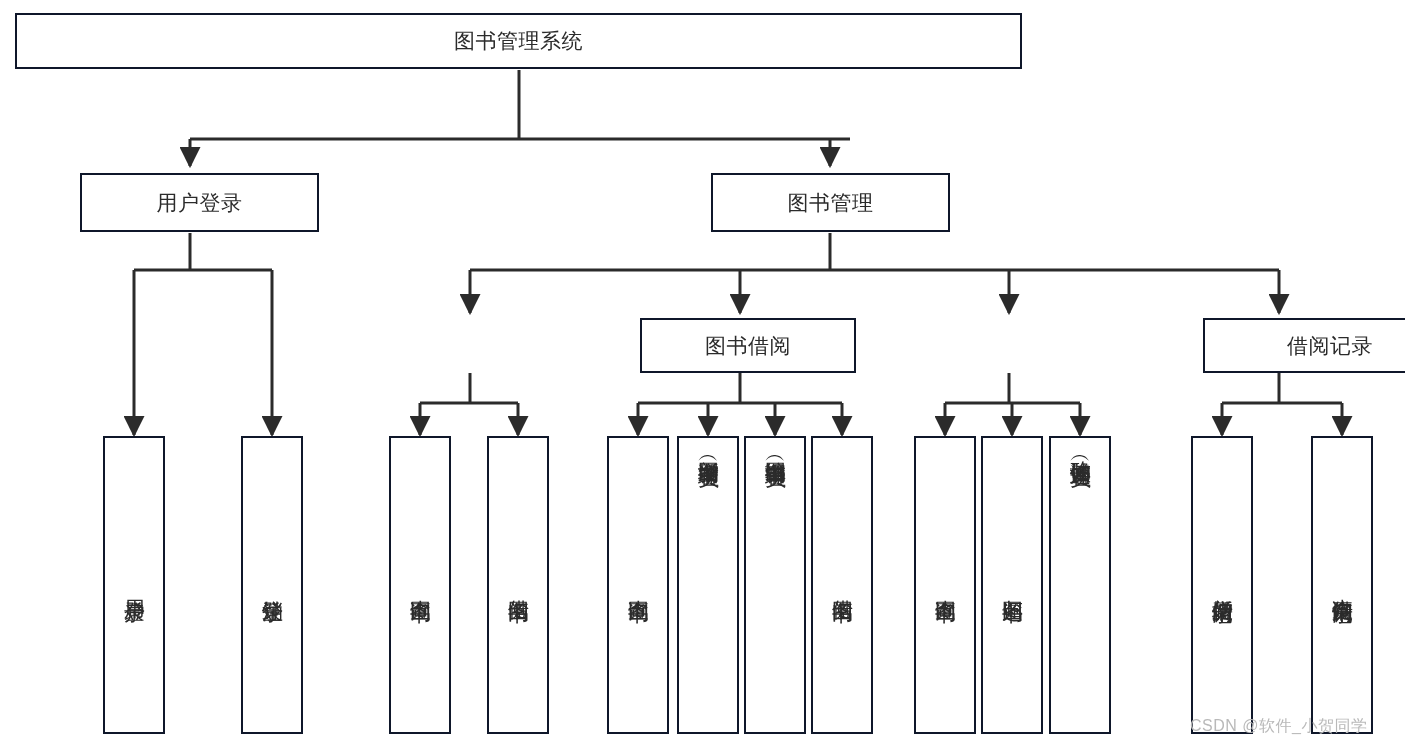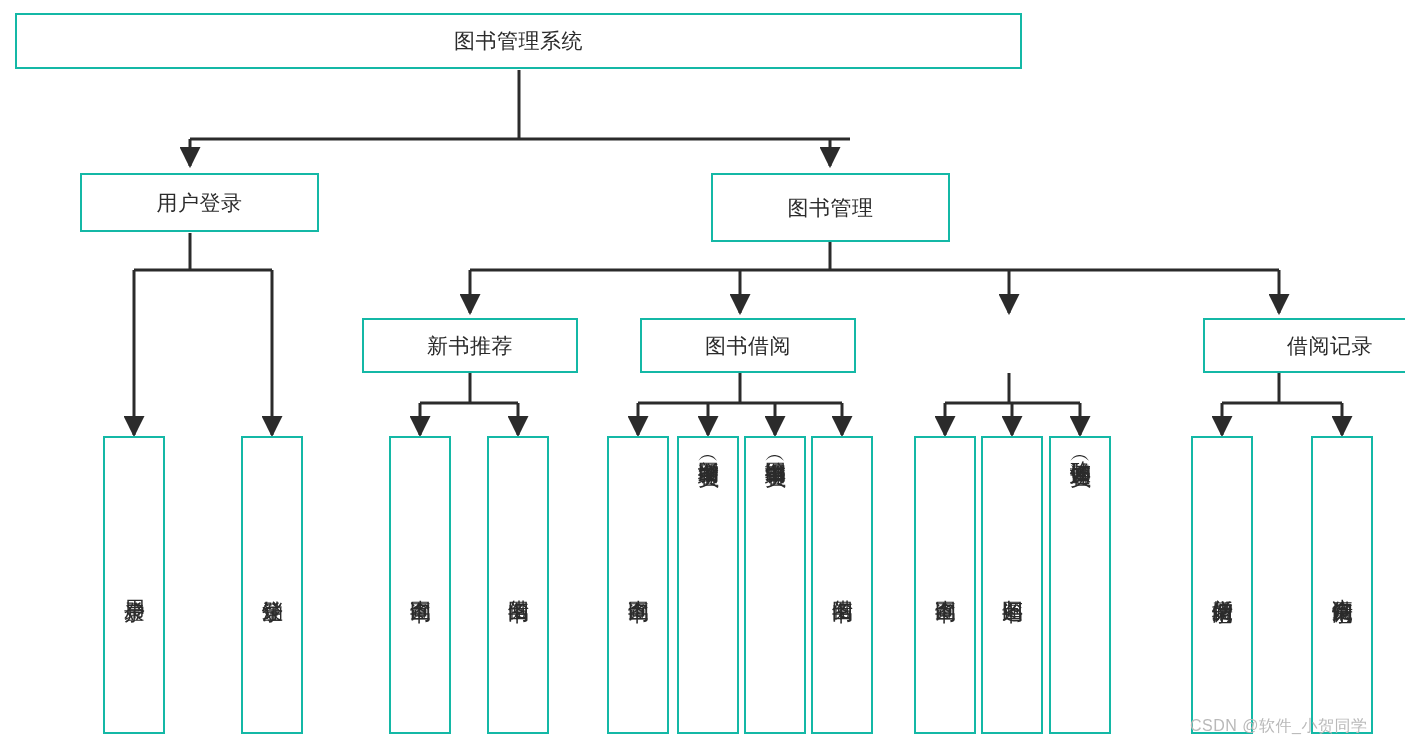--- a/index.html
+++ b/index.html
@@ -22,21 +22,21 @@
     left: 0;
     top: 0;
     width: 1405px;
     height: 747px;
     pointer-events: none;
   }
   .node {
     position: absolute;
     box-sizing: border-box;
     background: #ffffff;
-    border: 2px solid #14b8a6;
+    border: 2px solid #0f172a;
     display: flex;
     align-items: center;
     justify-content: center;
     color: #2b2b2b;
   }
   .node-h {
     font-size: 21px;
     letter-spacing: 0.5px;
     line-height: 1.2;
     white-space: nowrap;
@@ -121,27 +121,24 @@
     </g>
   </svg>
 
   <div class="node node-h" style="left:15px; top:13px; width:1007px; height:56px;">
     <span>图书管理系统</span>
   </div>
 
   <div class="node node-h" style="left:80px; top:173px; width:239px; height:59px;">
     <span>用户登录</span>
   </div>
-  <div class="node node-h" style="left:711px; top:173px; width:239px; height:69px;">
+  <div class="node node-h" style="left:711px; top:173px; width:239px; height:59px;">
     <span>图书管理</span>
   </div>
 
-  <div class="node node-h" style="left:362px; top:318px; width:216px; height:55px;">
-    <span>新书推荐</span>
-  </div>
   <div class="node node-h" style="left:632px; top:318px; width:216px; height:55px;margin-left:8px;">
     <span>图书借阅</span>
   </div>
   <div class="node node-h" style="left:1171px; top:318px; width:254px; height:55px;margin-left:32px;">
     <span>借阅记录</span>
   </div>
 
   <div class="node node-v center-v" style="left:103px; top:436px; width:62px; height:298px;">
     <span class="vlabel">用户登录</span>
   </div>

